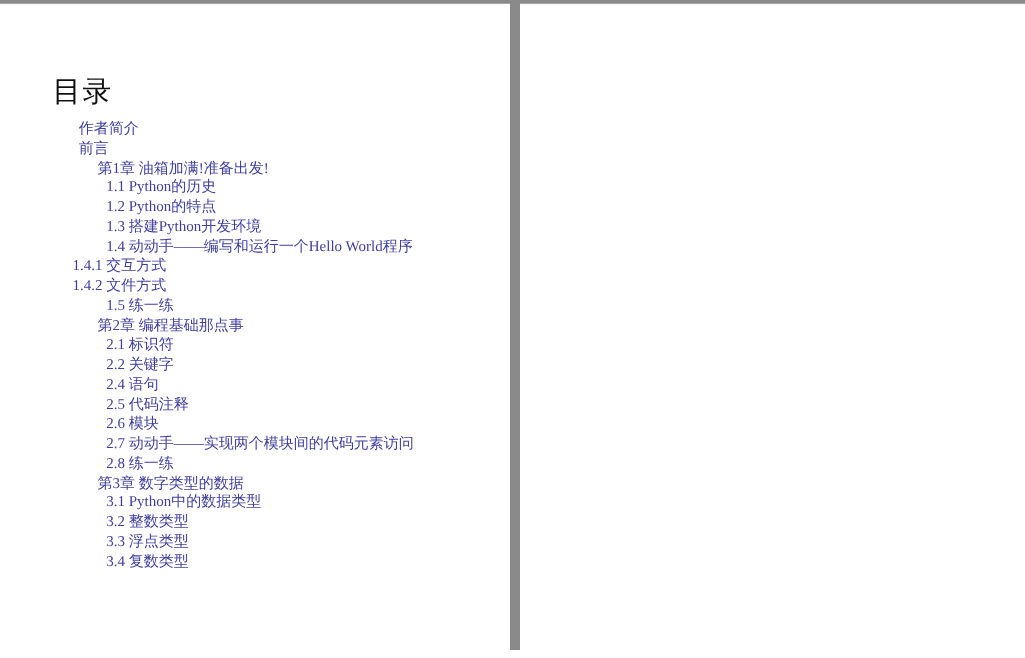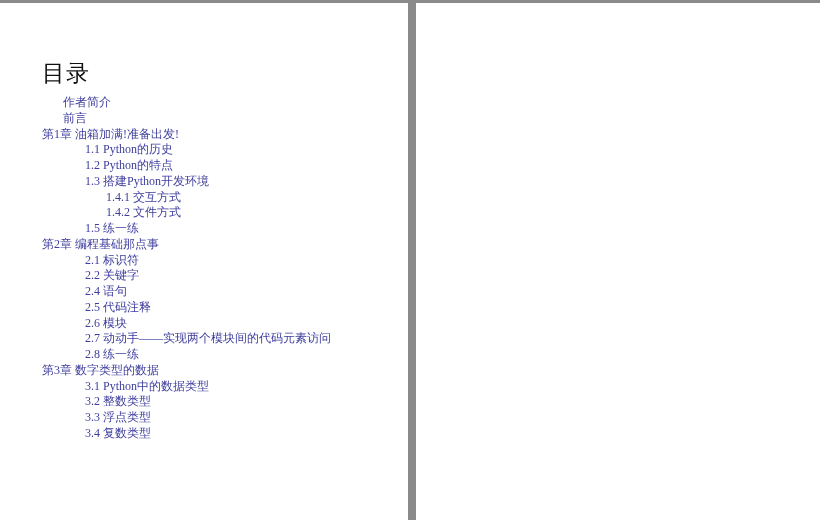--- a/index.html
+++ b/index.html
@@ -54,43 +54,44 @@
   .toc-entry {
     display: block;
     height: 15.76px;
     line-height: 15.76px;
     font-size: 12px;
     color: #3e3e9e;
     white-space: nowrap;
     cursor: pointer;
   }
   
-  .pg-left .lvl-chapter    { padding-left: 42px;  }
+  .pg-left .lvl-chapter    { padding-left: 42px; margin-left: 36px;  }
   .pg-left .lvl-front      { padding-left: 63px;  }
   .pg-left .lvl-section    { padding-left: 85px;  }
-  .pg-left .lvl-subsection { padding-left: 58px; margin-left: 48px; }
+  .pg-left .lvl-subsection { padding-left: 58px; }
   
   .pg-right .lvl-chapter    { padding-left: 478px; }
   .pg-right .lvl-section    { padding-left: 499px; }
   .pg-right .lvl-subsection { padding-left: 520px; }
 </style>
 </head>
 <body>
 
 <div class="top-bar"></div>
 
 <div class="page left">
   <h1 class="toc-title">目录</h1>
   <div class="toc-list pg-left" id="left-toc">
       <a class="toc-entry lvl-front">作者简介</a>
       <a class="toc-entry lvl-front">前言</a>
       <a class="toc-entry lvl-chapter">第1章 油箱加满!准备出发!</a>
       <a class="toc-entry lvl-section">1.1 Python的历史</a>
       <a class="toc-entry lvl-section">1.2 Python的特点</a>
       <a class="toc-entry lvl-section">1.3 搭建Python开发环境</a>
+      <a class="toc-entry lvl-section">1.4 动动手——编写和运行一个Hello World程序</a>
       <a class="toc-entry lvl-subsection">1.4.1 交互方式</a>
       <a class="toc-entry lvl-subsection">1.4.2 文件方式</a>
       <a class="toc-entry lvl-section">1.5 练一练</a>
       <a class="toc-entry lvl-chapter">第2章 编程基础那点事</a>
       <a class="toc-entry lvl-section">2.1 标识符</a>
       <a class="toc-entry lvl-section">2.2 关键字</a>
       <a class="toc-entry lvl-section">2.4 语句</a>
       <a class="toc-entry lvl-section">2.5 代码注释</a>
       <a class="toc-entry lvl-section">2.6 模块</a>
       <a class="toc-entry lvl-section">2.7 动动手——实现两个模块间的代码元素访问</a>

